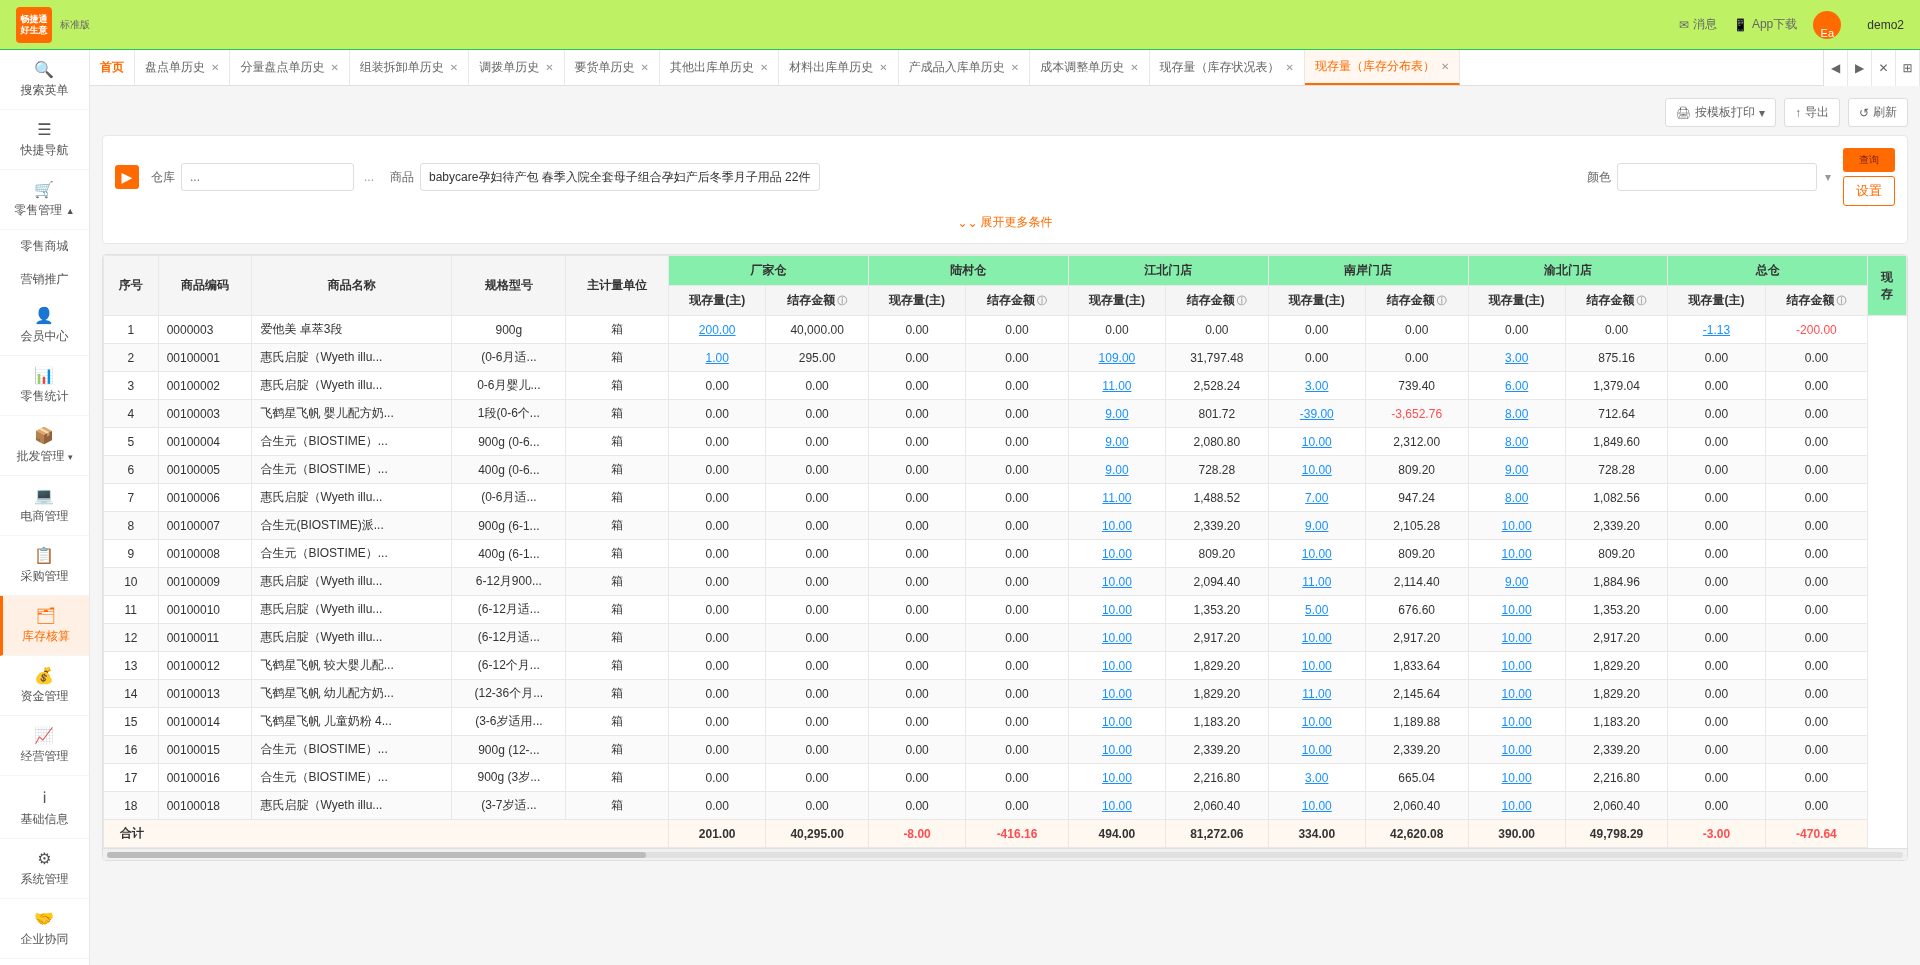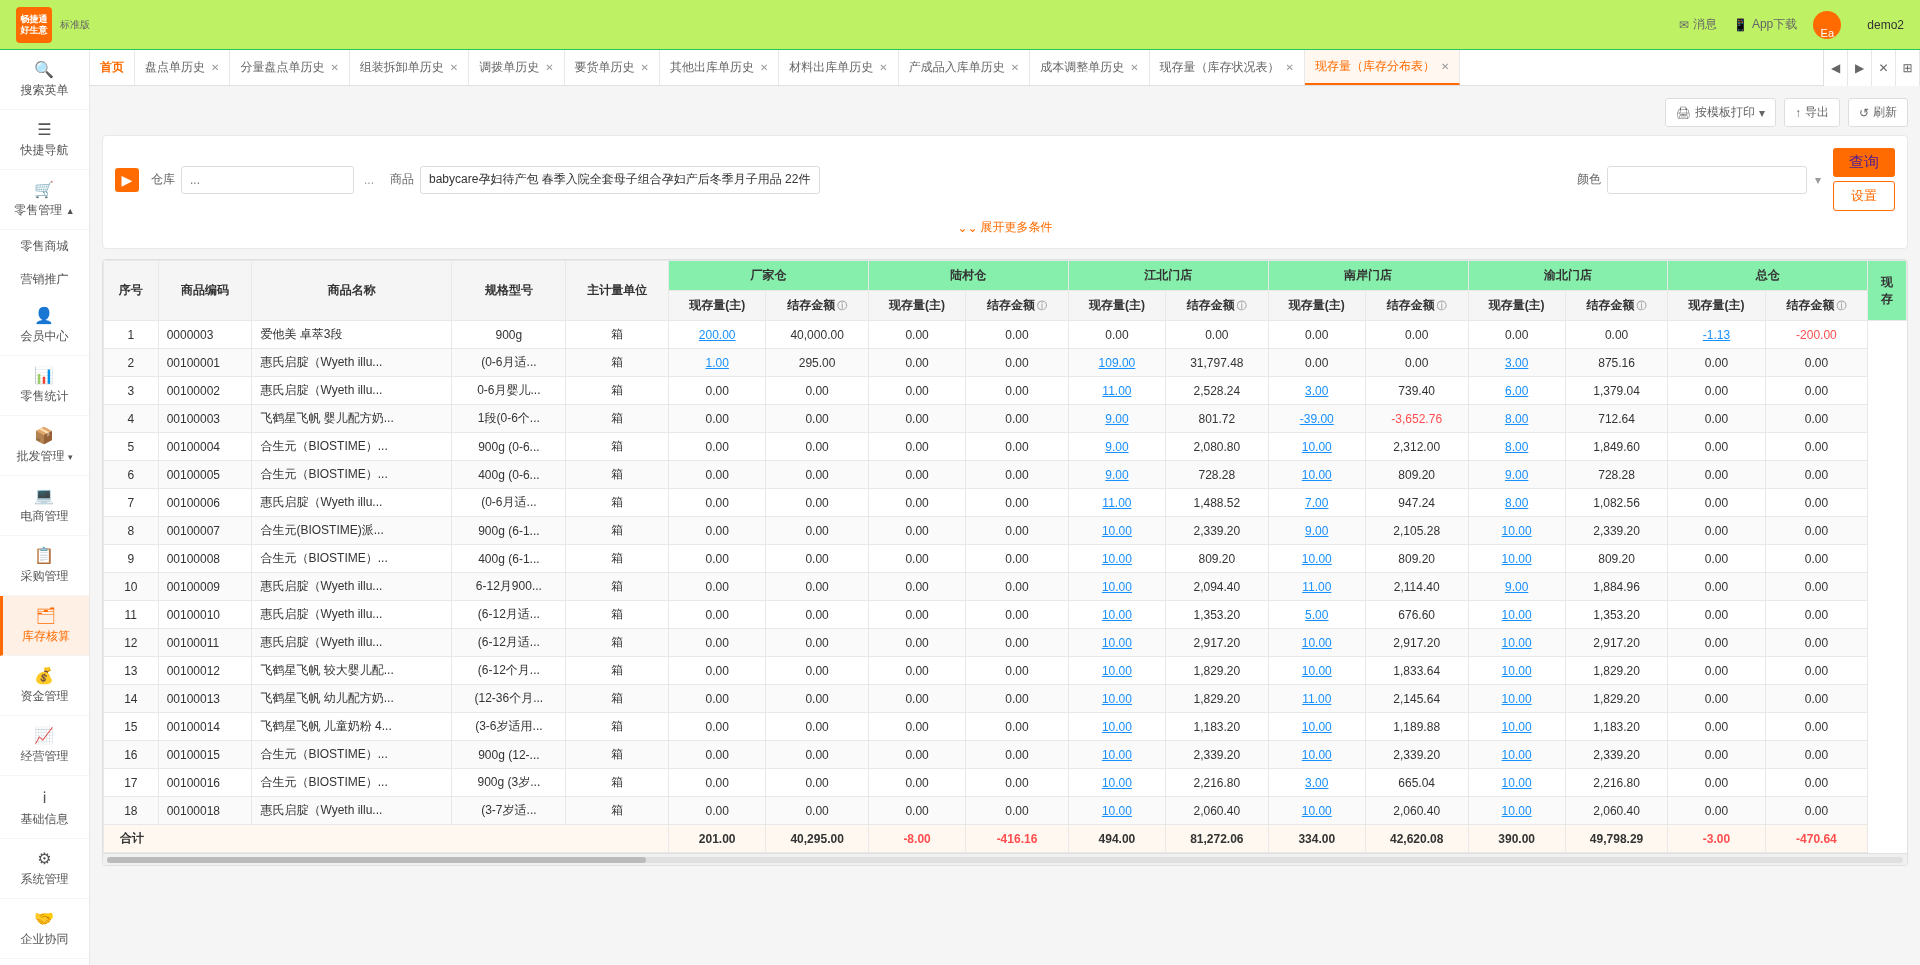--- a/index.html
+++ b/index.html
@@ -42,21 +42,21 @@
     
     .search-area { background: #fff; border: 1px solid #e8e8e8; border-radius: 4px; padding: 12px; margin-bottom: 10px; }
     .search-row { display: flex; align-items: center; gap: 12px; margin-bottom: 8px; }
     .search-field { display: flex; align-items: center; gap: 6px; }
     .search-label { color: #666; white-space: nowrap; font-size: 12px; }
     .search-input { border: 1px solid #ddd; border-radius: 3px; padding: 4px 8px; font-size: 12px; color: #333; min-width: 100px; height: 28px; }
     .search-input-wide { min-width: 400px; }
     .search-input-color { min-width: 200px; }
     .expand-btn { color: #ff6b00; cursor: pointer; font-size: 12px; display: flex; align-items: center; gap: 3px; }
     .orange-toggle { width: 24px; height: 24px; background: #ff6b00; color: white; border-radius: 3px; display: flex; align-items: center; justify-content: center; cursor: pointer; font-size: 14px; flex-shrink: 0; }
-    .btn-query { background: #ff6b00; color: #4c1d95; border: none; border-radius: 3px; padding: 5px 16px; cursor: pointer; font-size: 15px; }
+    .btn-query { background: #ff6b00; color: #7f1d1d; border: none; border-radius: 3px; padding: 5px 16px; cursor: pointer; font-size: 10px; }
     .btn-setting { background: #fff; color: #ff6b00; border: 1px solid #ff6b00; border-radius: 3px; padding: 5px 12px; cursor: pointer; font-size: 13px; }
     .ellipsis-btn { color: #999; cursor: pointer; padding: 0 4px; }
 
     
     .table-wrap { background: #fff; border: 1px solid #e0e0e0; border-radius: 4px; overflow: auto; max-height: calc(100vh - 280px); }
     table { width: 100%; border-collapse: collapse; font-size: 12px; min-width: 1600px; }
     thead th { background: #f5f5f5; border: 1px solid #e8e8e8; padding: 6px 8px; text-align: center; color: #333; font-weight: 600; white-space: nowrap; position: sticky; top: 0; z-index: 5; }
     thead th.group-header { background: #86efac; }
     tbody td { border: 1px solid #e8e8e8; padding: 5px 8px; text-align: center; color: #333; white-space: nowrap; }
     tbody tr:nth-child(even) { background: #fafafa; }

